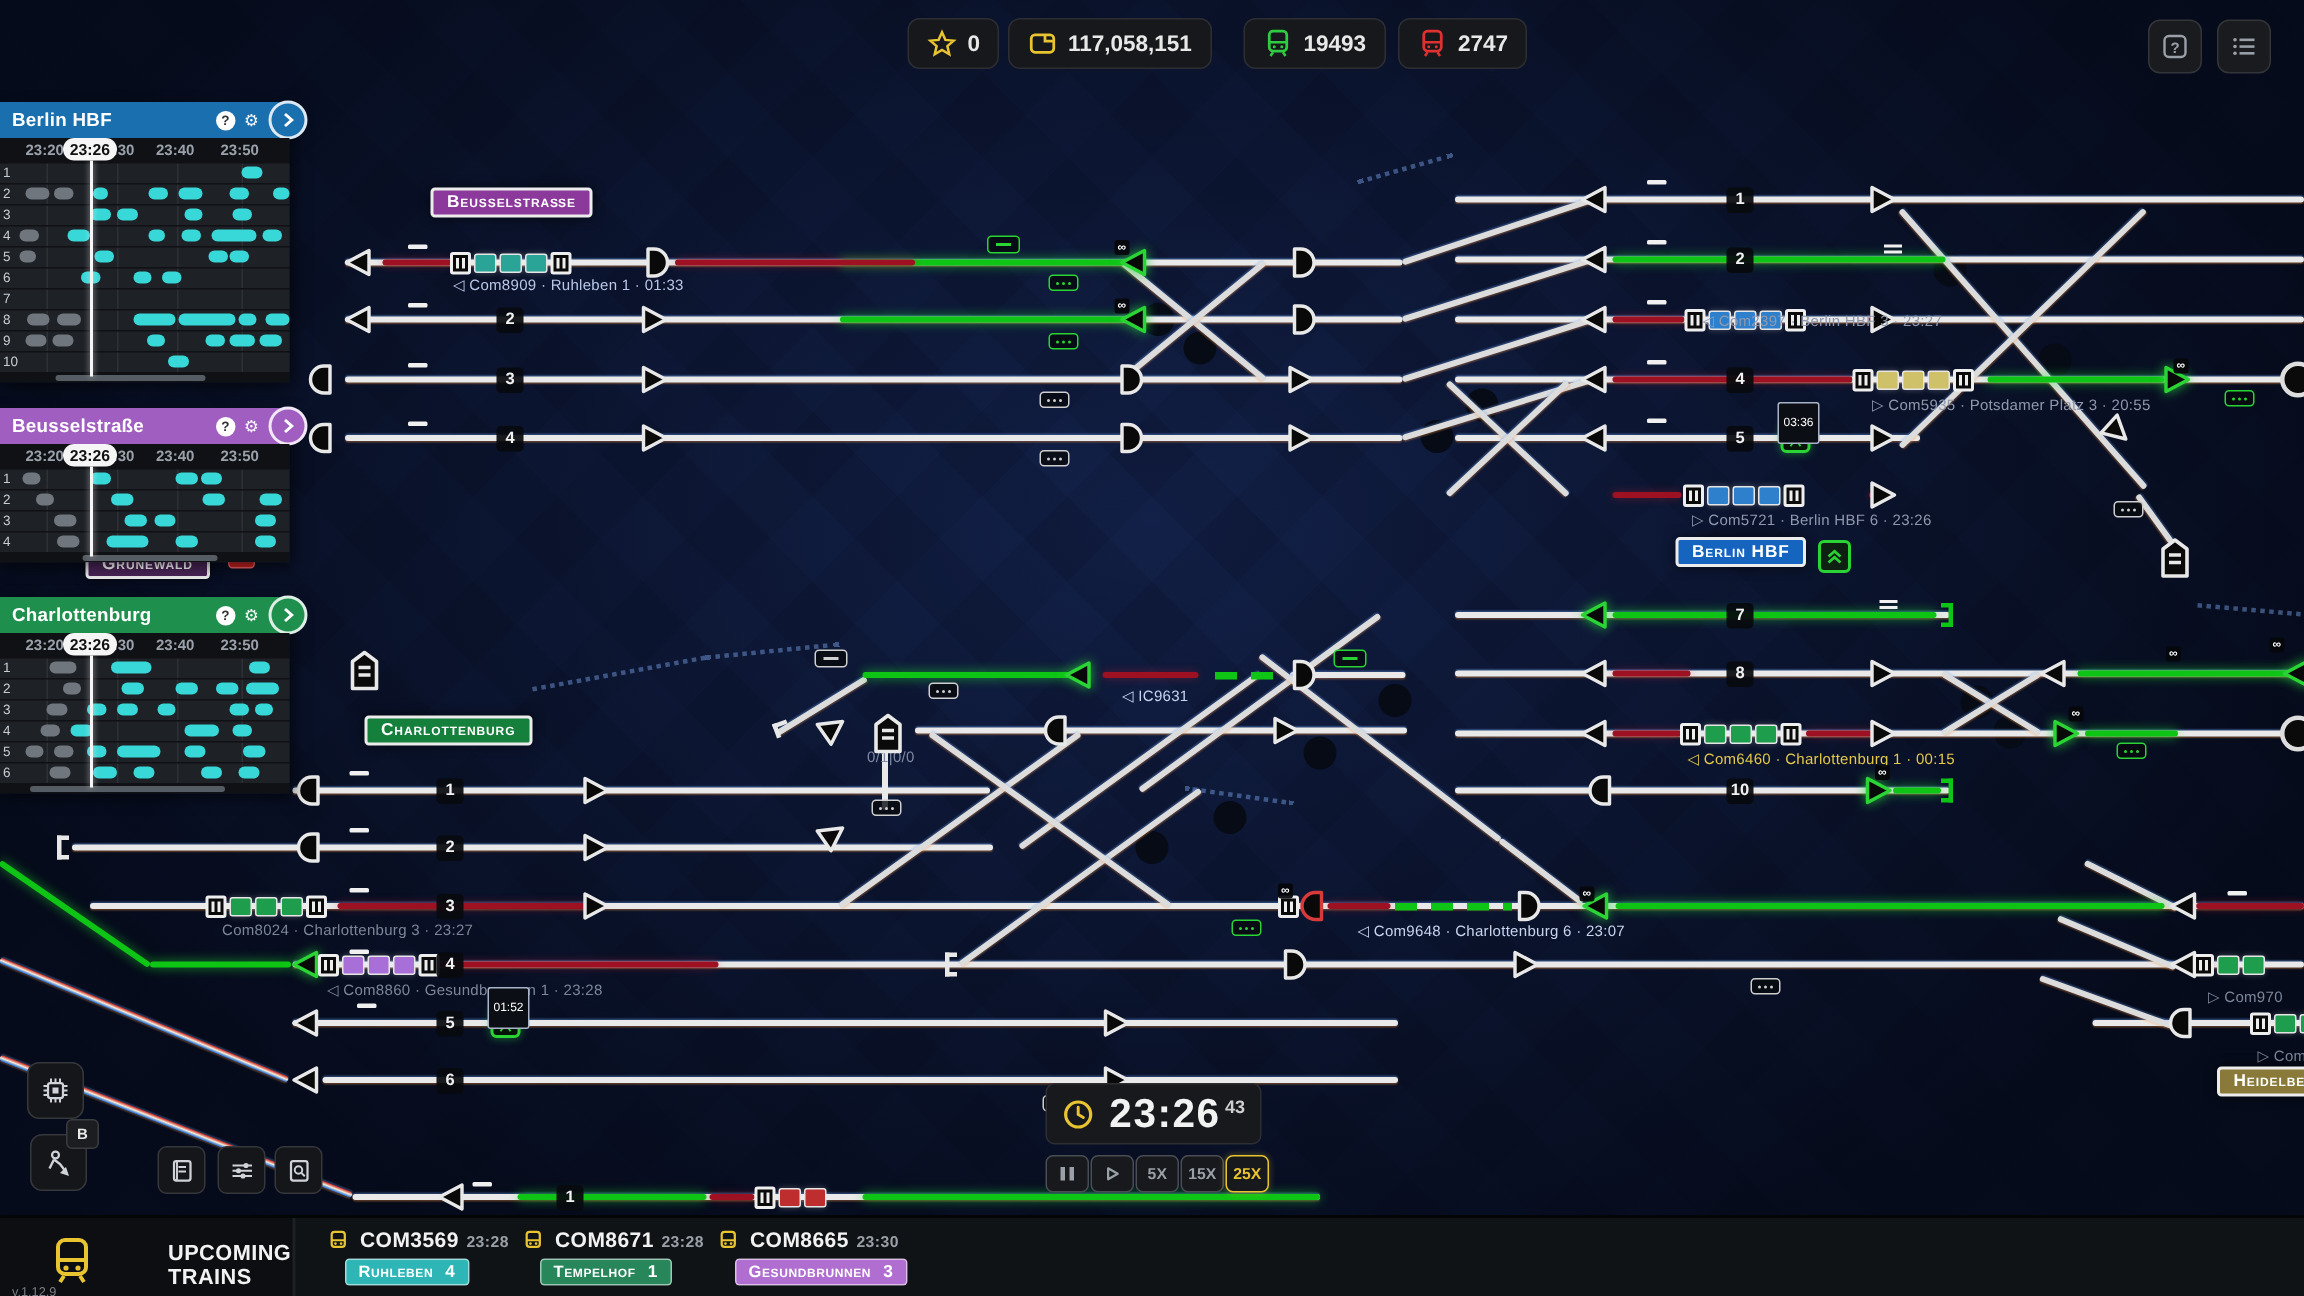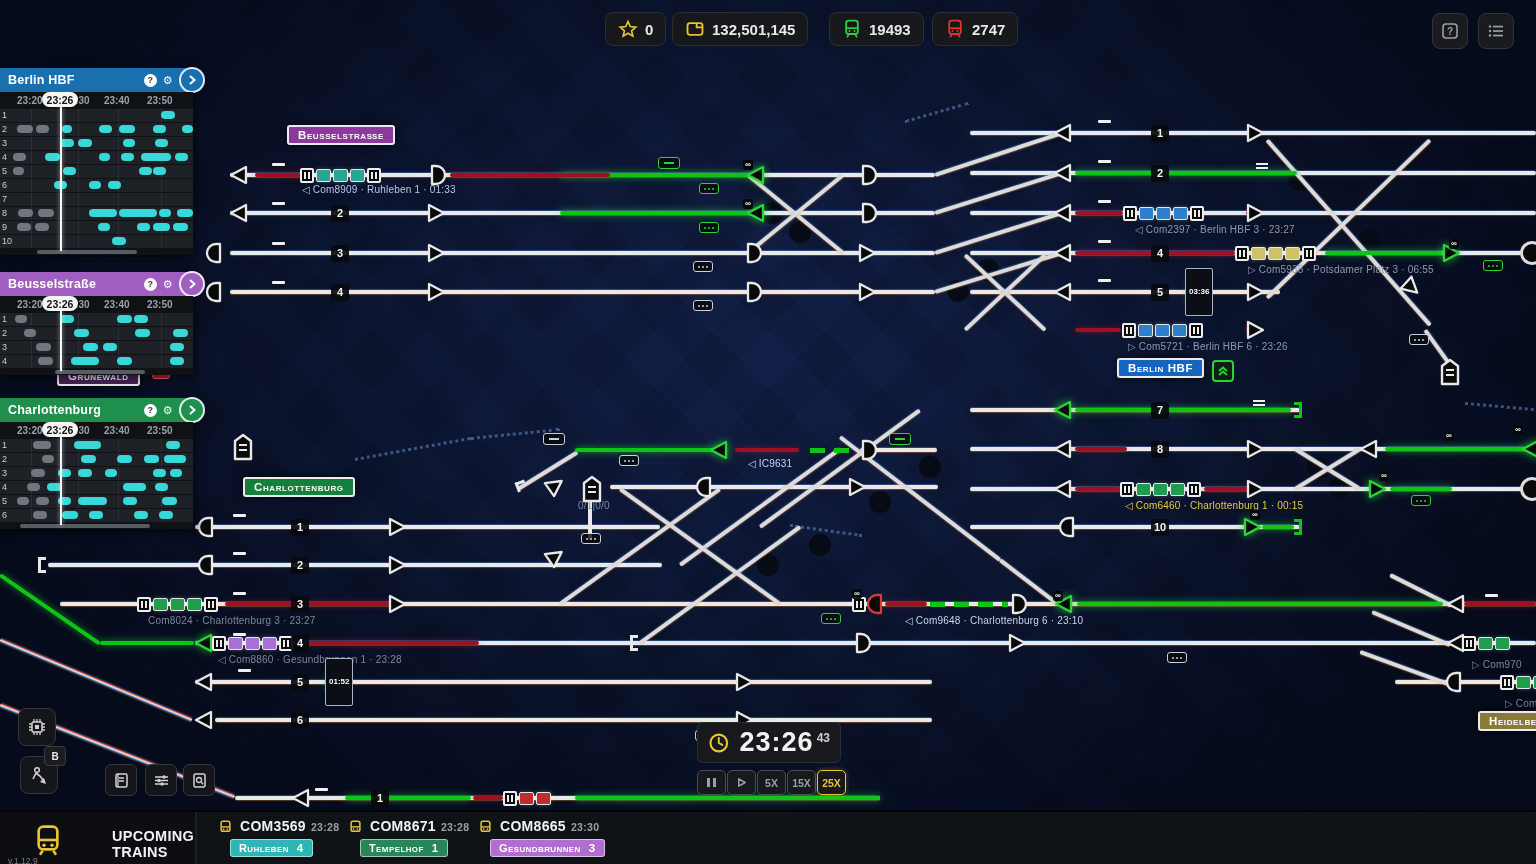--- a/index.html
+++ b/index.html
@@ -43,22 +43,22 @@
  display:flex;align-items:center;justify-content:center;}
 .dashbox i{width:10px;height:2px;background:#cfcfcf;display:block;}
 .dashbox.g{border-color:#2bd435;} .dashbox.g i{background:#2bd435;}
 .dashm{position:absolute;width:13px;height:3px;background:#f0f0f0;border-radius:1px;}
 .eq{position:absolute;width:12px;height:8px;}
 .eq i{display:block;width:12px;height:2px;background:#f0f0f0;margin-bottom:2px;}
 .inf{position:absolute;background:rgba(5,6,10,.92);color:#fff;font-size:8px;font-weight:bold;line-height:1;
  padding:1px 2px;border-radius:2px;}
 .stopicon{position:absolute;width:20px;height:20px;background:#06140a;border:2px solid #2bd435;border-radius:4px;
  box-sizing:border-box;display:flex;align-items:center;justify-content:center;box-shadow:0 0 6px rgba(40,220,60,.5);}
-.stoptime{position:absolute;background:#0b0e14;border:1px solid #aab4c8;color:#fff;font-size:8px;font-weight:bold;
- padding:19px 3px;border-radius:2px;line-height:1;}
+.stoptime{position:absolute;background:#0b0e14;border:1px solid #aab4c8;color:#fff;font-size:8px;font-weight:normal;
+ padding:9px 3px;border-radius:2px;line-height:1;}
 .brk{position:absolute;width:8px;height:16px;box-sizing:border-box;}
 .roundel{position:absolute;width:24px;height:24px;border-radius:50%;border:3px solid #ddd;background:#0a0a0a;box-sizing:border-box;}
 .depot{position:absolute;}
 
 .panel{position:absolute;left:0;width:193px;z-index:10;box-shadow:2px 3px 10px rgba(0,0,0,.6);}
 .phead{height:24px;display:flex;align-items:center;padding:0 8px;border-radius:0 4px 0 0;}
 .ptitle{color:#fff;font-size:12.5px;font-weight:bold;letter-spacing:.2px;flex:1;}
 .pico{color:#fff;font-size:11px;margin-left:6px;cursor:pointer;opacity:.95;}
 .phelp{width:13px;height:13px;border-radius:50%;background:#fff;color:#333;font-size:9px;font-weight:bold;
  display:inline-flex;align-items:center;justify-content:center;margin-left:6px;}
@@ -614,26 +614,26 @@
         <span class="car" style="background:#1e9e4c"></span>
         <span class="car" style="background:#1e9e4c"></span>
       </div>
       <div class="train" style="left: 852px; top: 596px;">
         <span class="loco">
           <i></i>
           <i></i>
         </span>
       </div>
       <div class="lbl" style="left: 302px; top: 184px; color: rgb(185, 199, 232);">◁ Com8909 · Ruhleben  1 · 01:33</div>
-      <div class="lbl" style="left: 1135px; top: 224px; color: rgb(143, 152, 173);">◁ Com2397 · Berlin HBF  3 · 23:27</div>
-      <div class="lbl" style="left: 1248px; top: 264px; color: rgb(143, 152, 173);">▷ Com5935 · Potsdamer Platz  3 · 06:55</div>
+      <div class="lbl" style="left: 1135px; top: 208px; color: rgb(143, 152, 173);">◁ Com2397 · Berlin HBF  3 · 23:27</div>
+      <div class="lbl" style="left: 1248px; top: 264px; color: rgb(143, 152, 173);">▷ Com5935 · Potsdamer Platz  3 · 20:55</div>
       <div class="lbl" style="left: 1128px; top: 341px; color: rgb(143, 152, 173);">▷ Com5721 · Berlin HBF  6 · 23:26</div>
       <div class="lbl" style="left: 748px; top: 458px; color: rgb(200, 212, 238);">◁ IC9631</div>
       <div class="lbl" style="left: 1125px; top: 500px; color: rgb(227, 200, 74);">◁ Com6460 · Charlottenburg  1 · 00:15</div>
-      <div class="lbl" style="left: 905px; top: 615px; color: rgb(200, 212, 238);">◁ Com9648 · Charlottenburg  6 · 23:10</div>
+      <div class="lbl" style="left: 905px; top: 615px; color: rgb(200, 212, 238);">◁ Com9648 · Charlottenburg  6 · 23:07</div>
       <div class="lbl" style="left: 148px; top: 615px; color: rgb(125, 134, 153);">Com8024 · Charlottenburg  3 · 23:27</div>
       <div class="lbl" style="left: 218px; top: 654px; color: rgb(125, 134, 153);">◁ Com8860 · Gesundbrunnen  1 · 23:28</div>
       <div class="lbl" style="left: 1472px; top: 659px; color: rgb(125, 134, 153);">▷ Com970</div>
       <div class="lbl" style="left: 1505px; top: 698px; color: rgb(125, 134, 153);">▷ Com</div>
       <div class="lbl" style="left: 578px; top: 500px; color: rgb(127, 138, 165);">0/1|0/0</div>
       <div class="num" style="left: 331px; top: 204.5px;">2</div>
       <div class="num" style="left: 331px; top: 244.5px;">3</div>
       <div class="num" style="left: 331px; top: 283.5px;">4</div>
       <div class="num" style="left: 1151px; top: 124.5px;">1</div>
       <div class="num" style="left: 1151px; top: 164.5px;">2</div>
@@ -708,21 +708,21 @@
         </span>
         <span>0</span>
       </div>
       <div class="hudstat" style="left: 672px;">
         <span style="display:flex">
           <svg width="20" height="20" viewBox="0 0 24 24">
             <rect x="3" y="5" width="18" height="14" rx="3" fill="none" stroke="#e8c431" stroke-width="2.2"></rect>
             <path d="M14 5v5h7" fill="none" stroke="#e8c431" stroke-width="2.2"></path>
           </svg>
         </span>
-        <span>132,501,145</span>
+        <span>117,058,151</span>
       </div>
       <div class="hudstat" style="left: 829px;">
         <span style="display:flex">
           <svg width="20" height="20" viewBox="0 0 24 24">
             <rect x="5" y="2" width="14" height="16" rx="3" fill="none" stroke="#2ecc40" stroke-width="2.2"></rect>
             <path d="M5 11h14" stroke="#2ecc40" stroke-width="2"></path>
             <circle cx="9" cy="14.5" r="1.2" fill="#2ecc40"></circle>
             <circle cx="15" cy="14.5" r="1.2" fill="#2ecc40"></circle>
             <path d="M8 19l-2 3M16 19l2 3" stroke="#2ecc40" stroke-width="2"></path>
           </svg>

